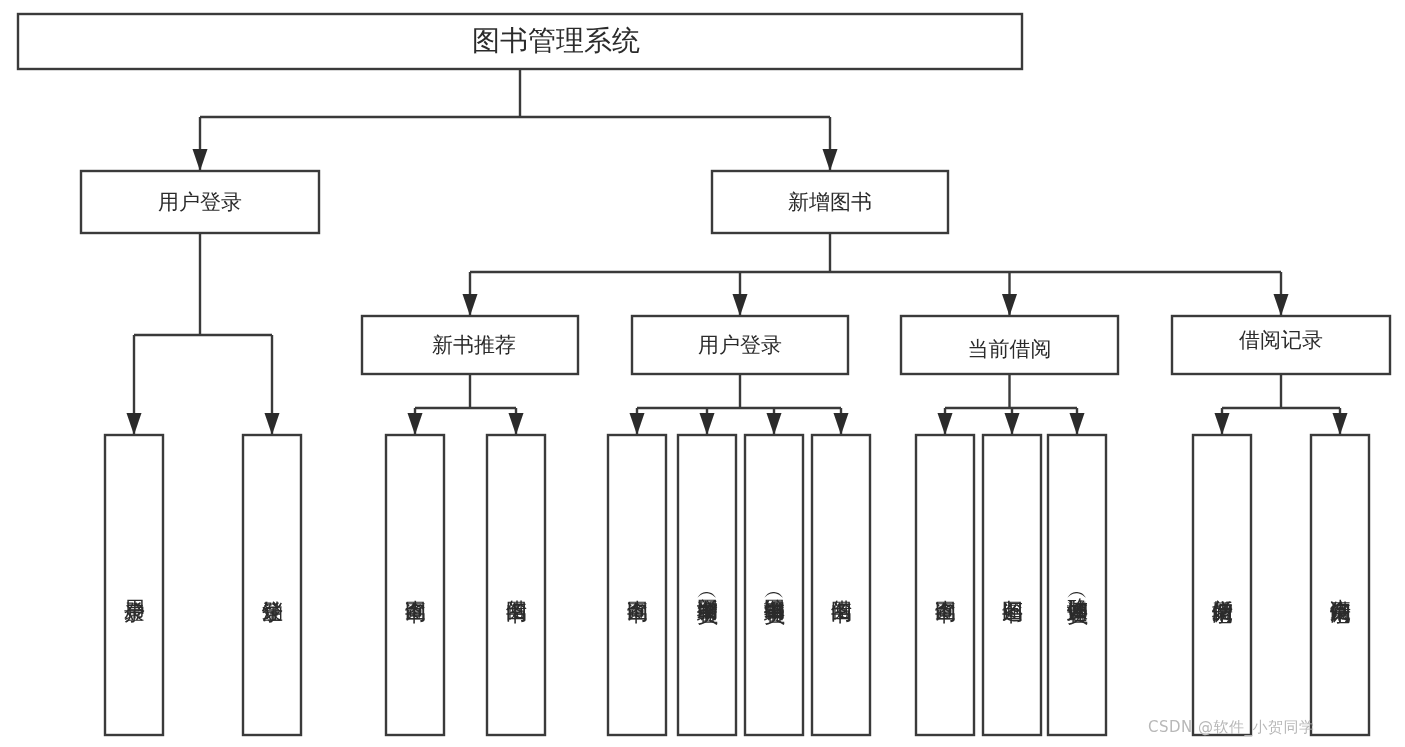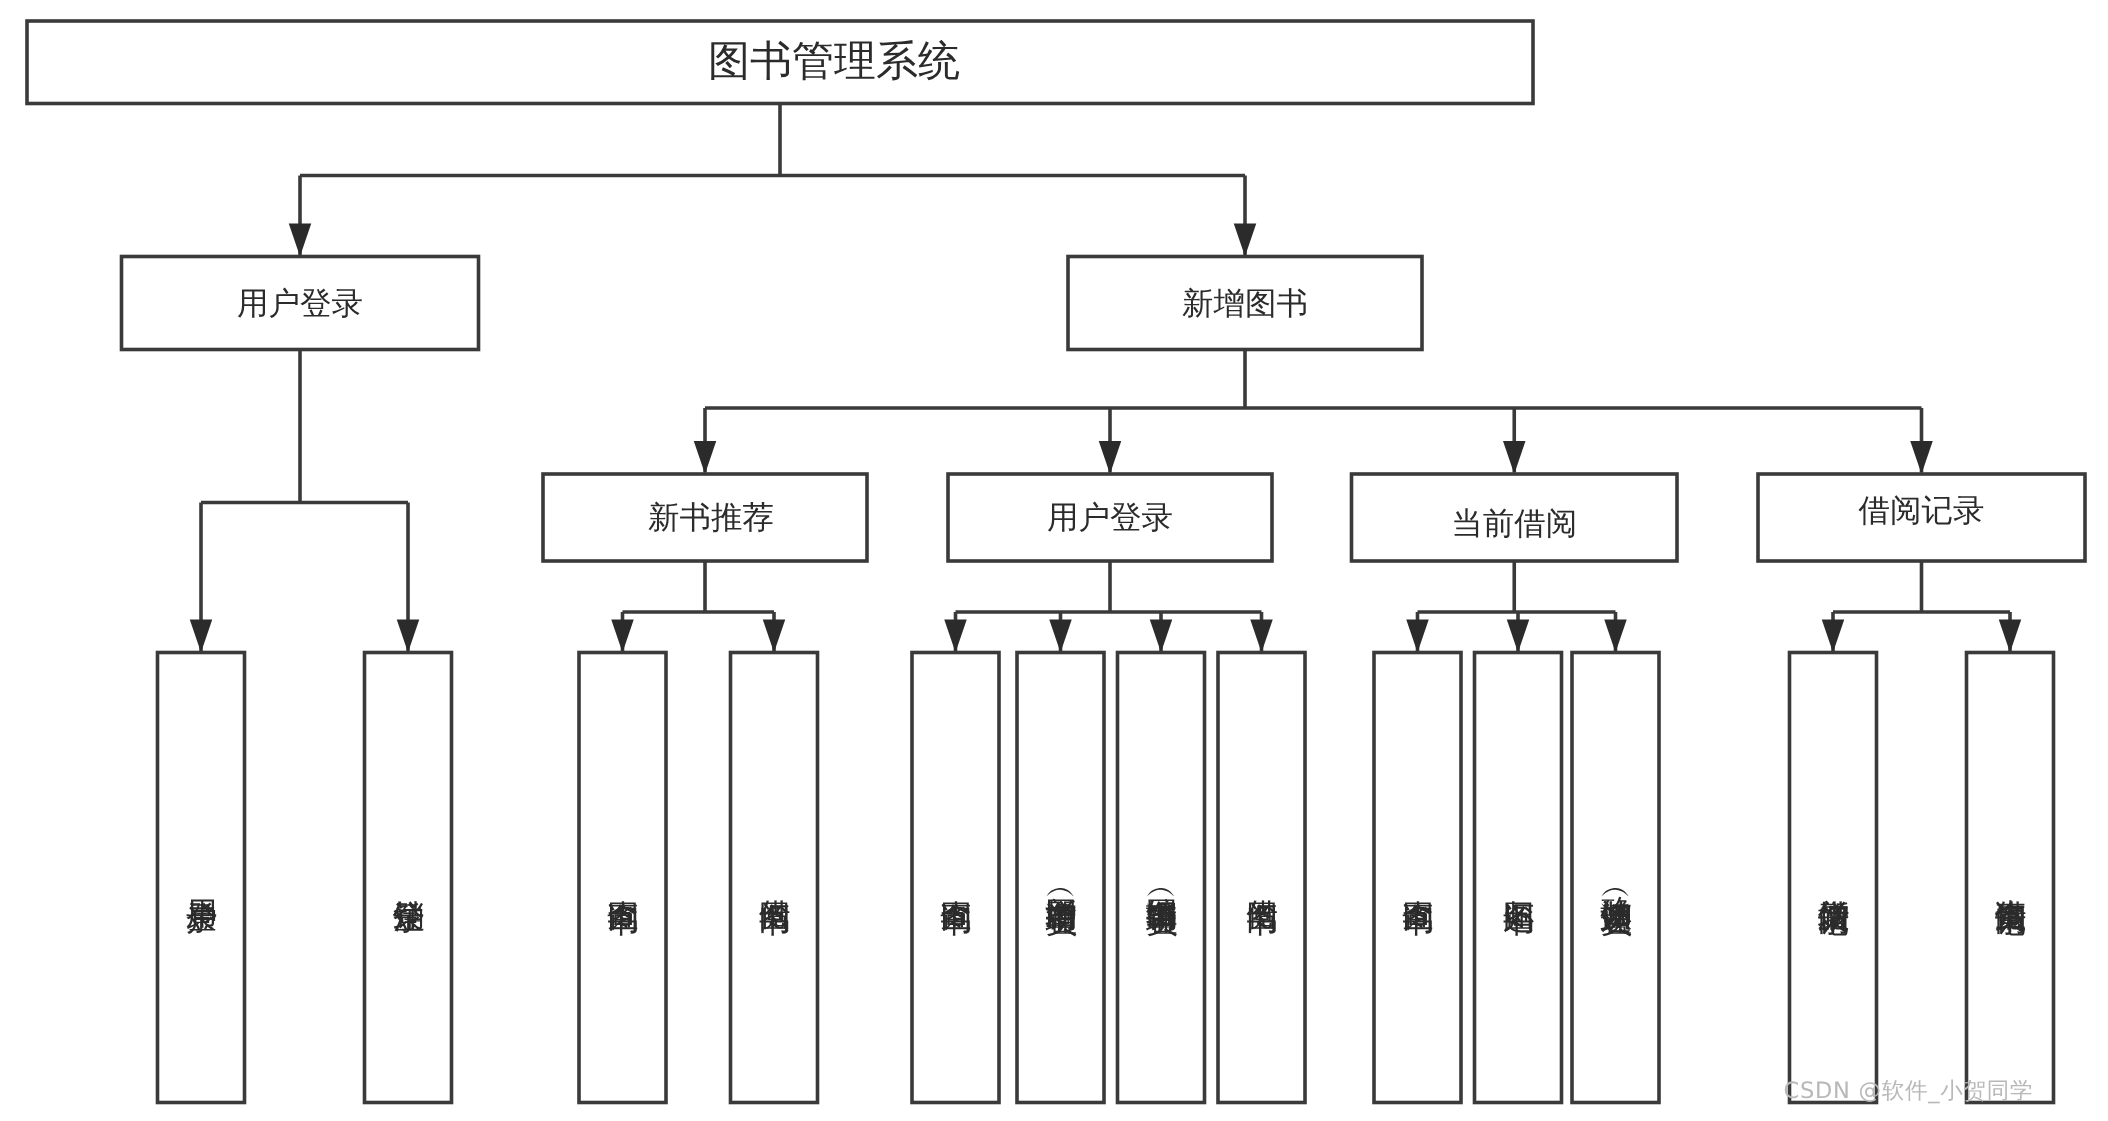--- a/index.html
+++ b/index.html
@@ -174,15 +174,15 @@
       <div class="node-label label-v" style="left: 678px; top: 435px; width: 58px; height: 300px;">新增图书（管理员）</div>
       <div class="node-label label-v" style="left: 745px; top: 435px; width: 58px; height: 300px;">编辑图书（管理员）</div>
       <div class="node-label label-v" style="left: 812px; top: 435px; width: 58px; height: 300px;">借阅图书</div>
       <div class="node-label label-v" style="left: 916px; top: 435px; width: 58px; height: 300px;">查询图书</div>
       <div class="node-label label-v" style="left: 983px; top: 435px; width: 58px; height: 300px;">归还图书</div>
       <div class="node-label label-v" style="left: 1048px; top: 435px; width: 58px; height: 300px;">确认归还（管理员）</div>
       <div class="node-label label-v" style="left: 1193px; top: 435px; width: 58px; height: 300px;">新增借阅记录</div>
       <div class="node-label label-v" style="left: 1311px; top: 435px; width: 58px; height: 300px;">查询借阅记录</div>
     </div>
 
-  <div class="watermark" style="left:1189px; top:718px;">CSDN @软件_小贺同学</div>
+  <div class="watermark" style="left:1148px; top:718px;">CSDN @软件_小贺同学</div>
 
 </div>
 
 </body></html>

